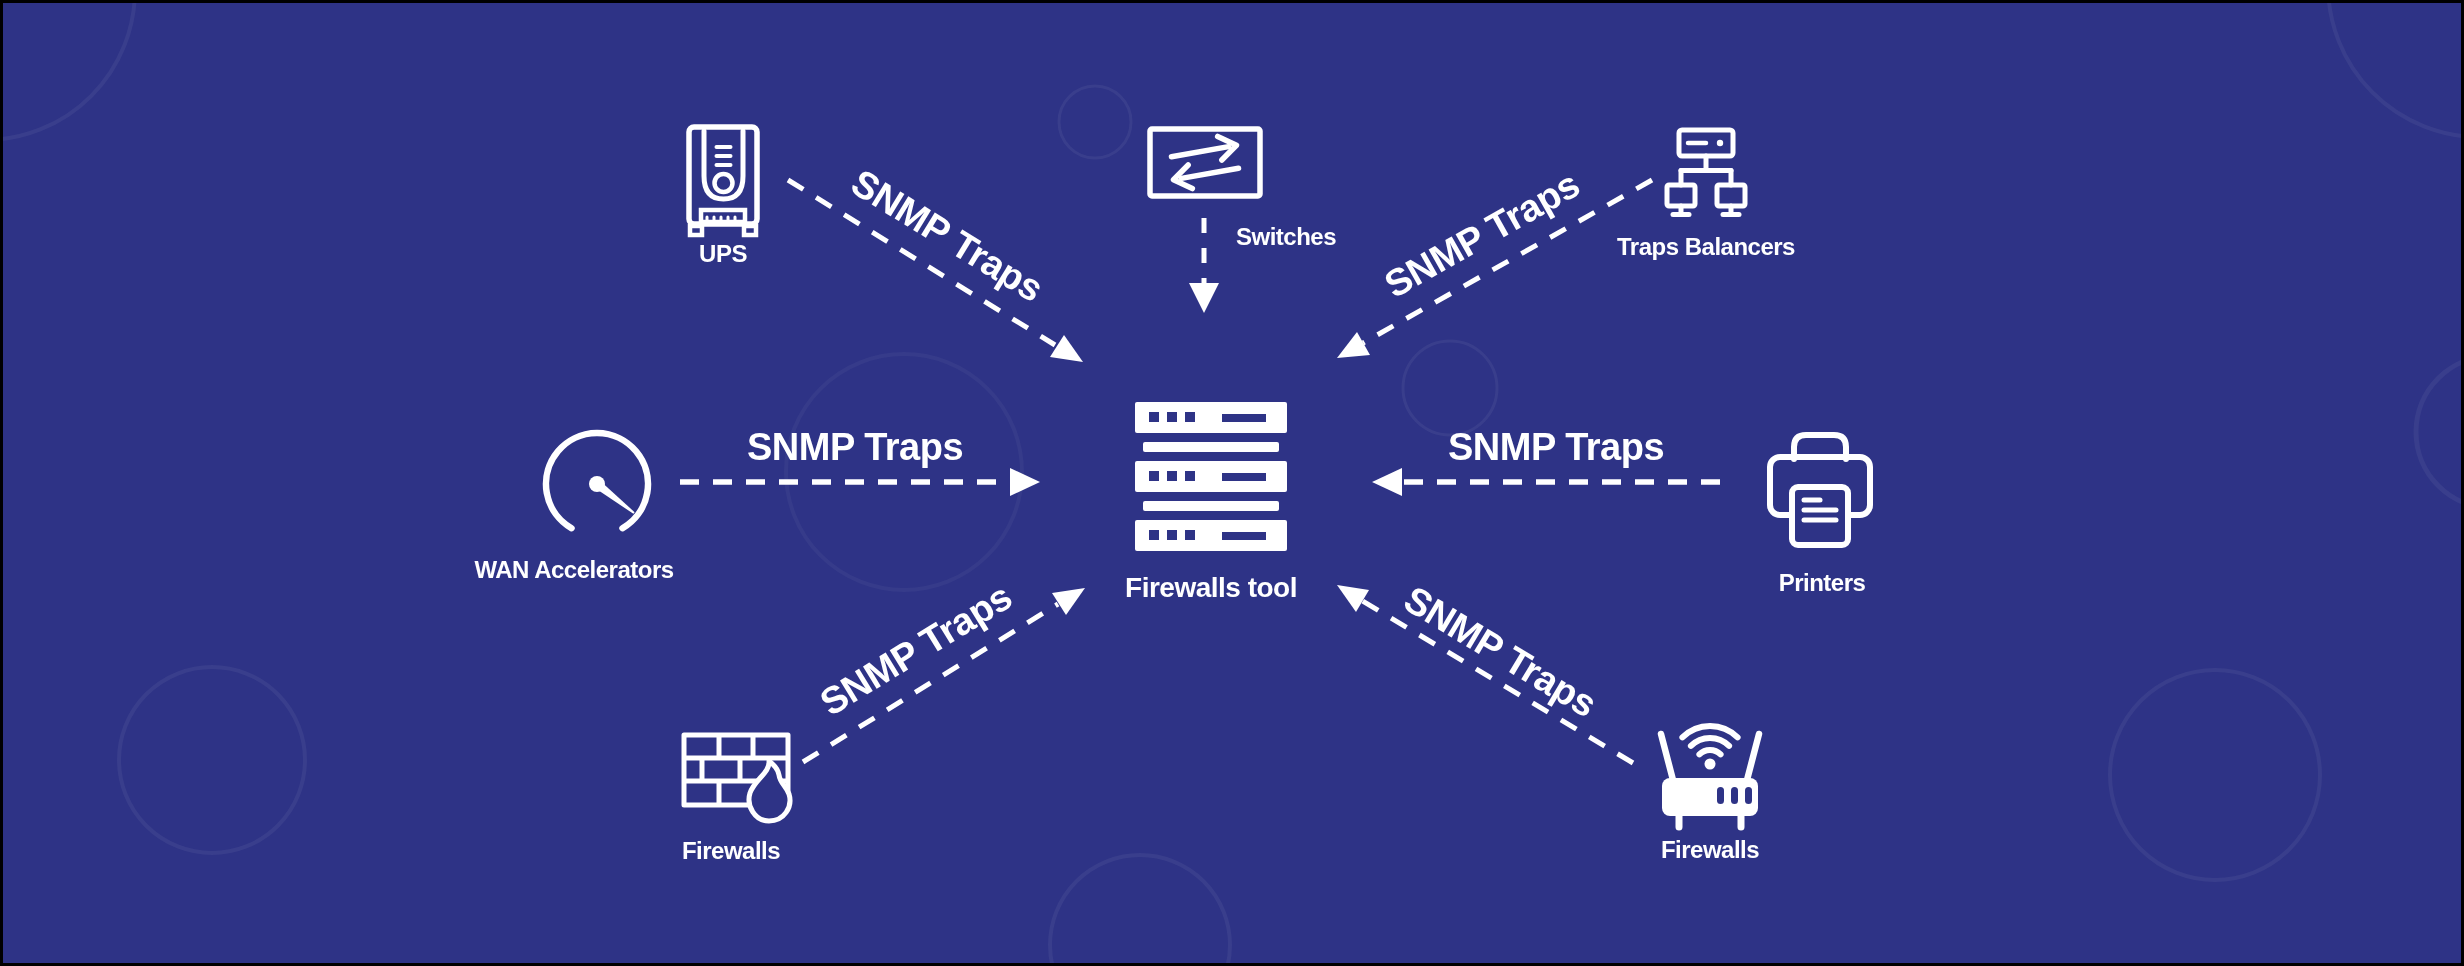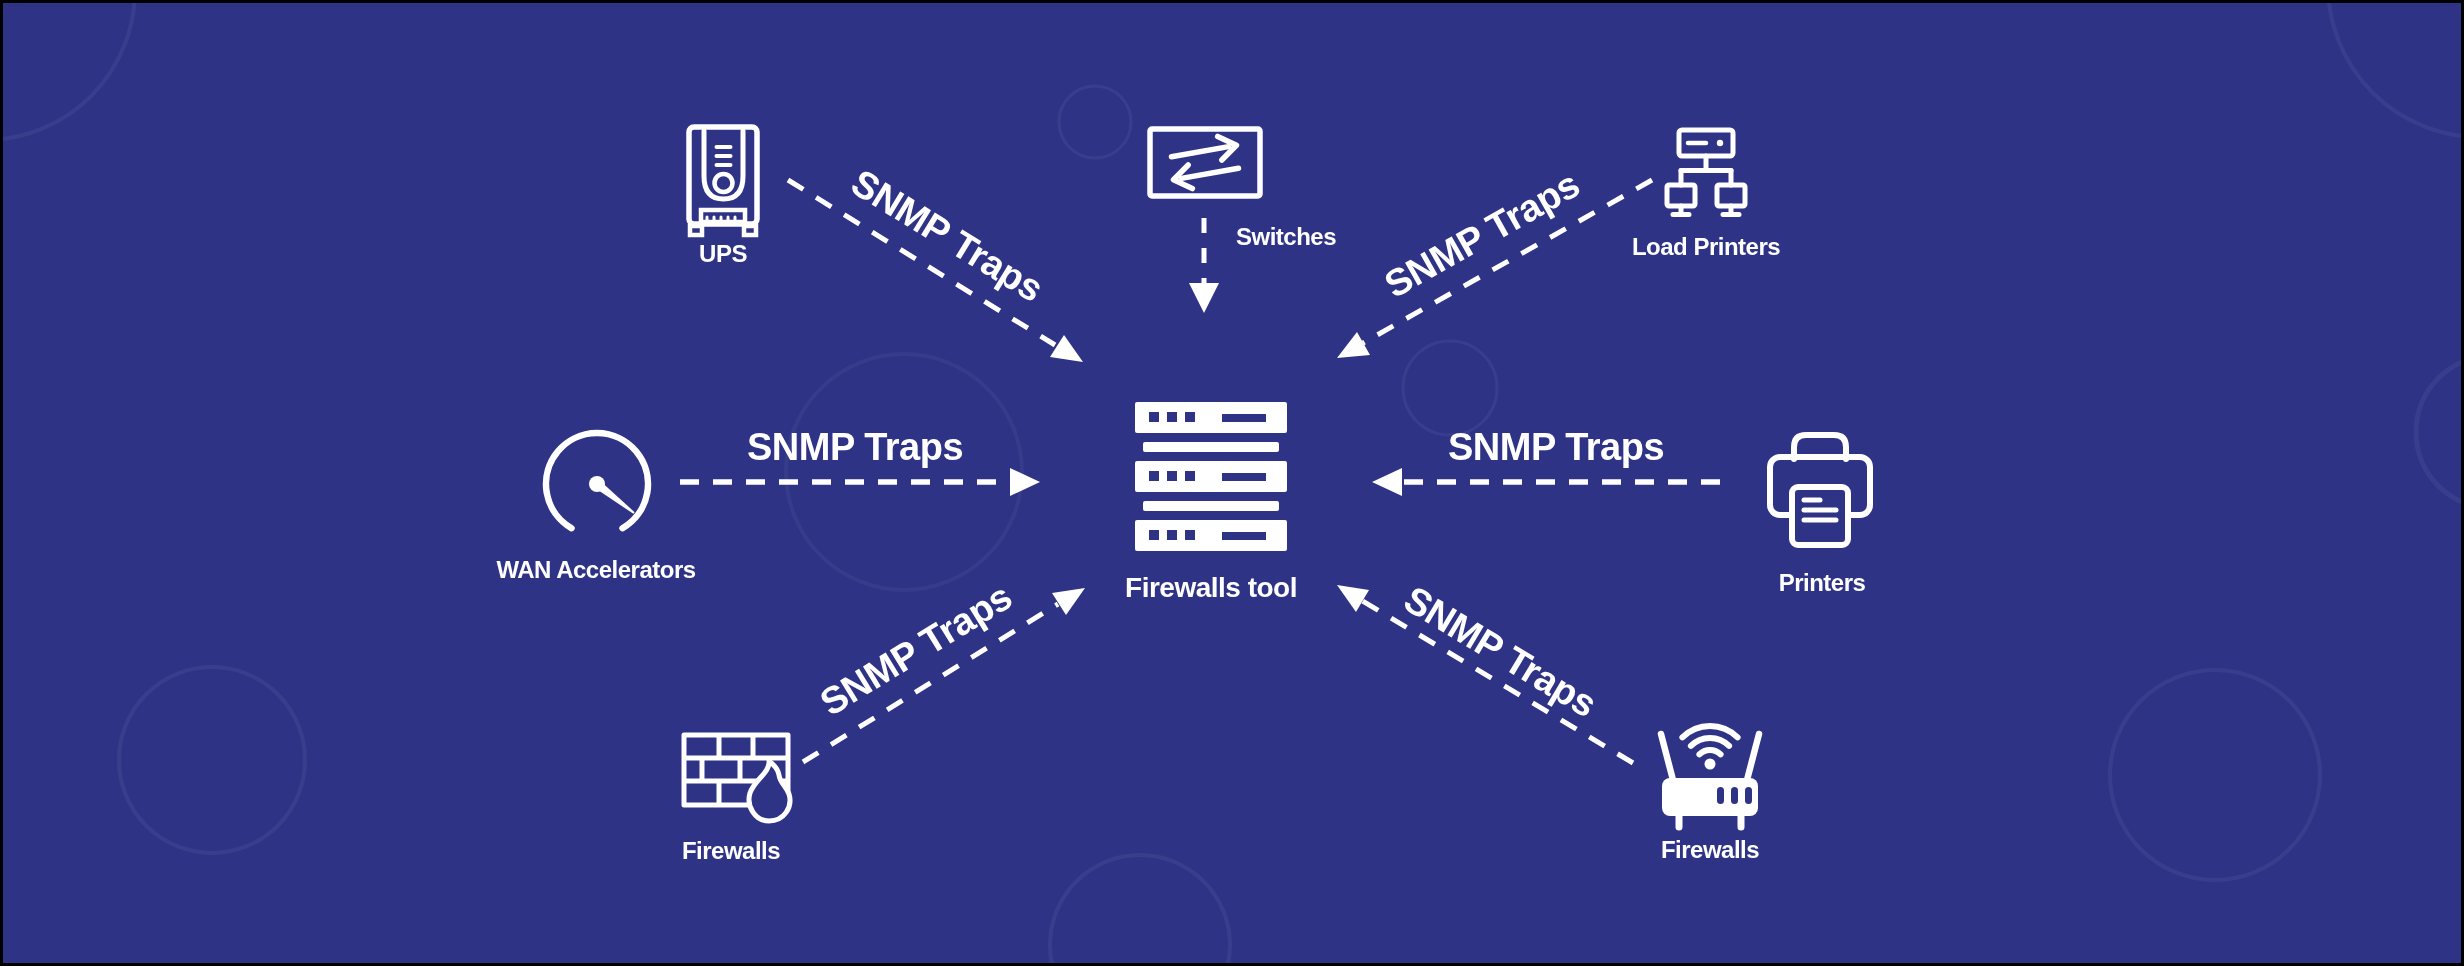--- a/index.html
+++ b/index.html
@@ -191,22 +191,22 @@
       <rect x="1717" y="787" width="7" height="17" rx="3.5" fill="#2e3386"></rect>
       <rect x="1731" y="787" width="7" height="17" rx="3.5" fill="#2e3386"></rect>
       <rect x="1745" y="787" width="7" height="17" rx="3.5" fill="#2e3386"></rect>
       <line x1="1679" y1="816" x2="1679" y2="827" stroke="#ffffff" stroke-width="7" stroke-linecap="round"></line>
       <line x1="1741" y1="816" x2="1741" y2="827" stroke="#ffffff" stroke-width="7" stroke-linecap="round"></line>
     </g>
   </svg>
 
   <div class="label node-label" style="left:723px;top:254px">UPS</div>
   <div class="label node-label left-anchored" style="left:1236px;top:237px">Switches</div>
-  <div class="label node-label" style="left:1706px;top:247px">Load Printers</div>
-  <div class="label node-label" style="left:596px;top:570px">WAN Accelerators</div>
+  <div class="label node-label" style="left:1706px;top:247px">Traps Balancers</div>
+  <div class="label node-label" style="left:574px;top:570px">WAN Accelerators</div>
   <div class="label node-label" style="left:1822px;top:583px">Printers</div>
   <div class="label node-label" style="left:731px;top:851px">Firewalls</div>
   <div class="label node-label" style="left:1710px;top:850px">Firewalls</div>
   <div class="label monitor-label" style="left:1211px;top:588px">Firewalls tool</div>
 
   <div class="label trap-label" style="left:947px;top:236px;transform:translate(-50%,-50%) rotate(31.5deg)">SNMP Traps</div>
   <div class="label trap-label" style="left:1482px;top:235px;transform:translate(-50%,-50%) rotate(-29.5deg)">SNMP Traps</div>
   <div class="label trap-label" style="left:855px;top:447px">SNMP Traps</div>
   <div class="label trap-label" style="left:1556px;top:447px">SNMP Traps</div>
   <div class="label trap-label" style="left:916px;top:650px;transform:translate(-50%,-50%) rotate(-31.5deg)">SNMP Traps</div>

